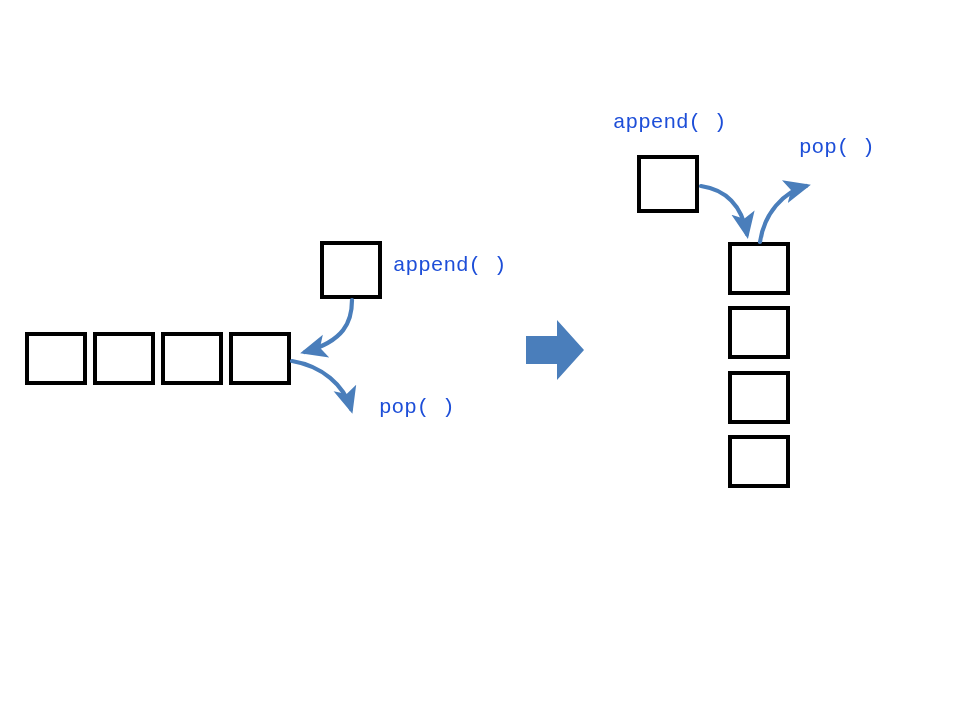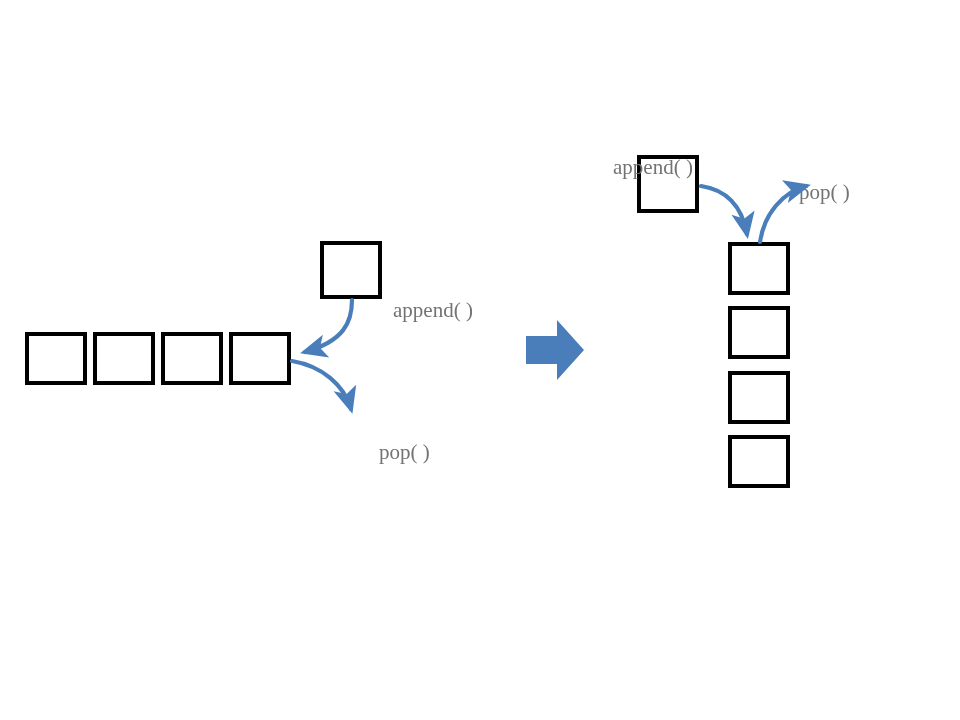--- a/index.html
+++ b/index.html
@@ -18,27 +18,26 @@
     overflow: hidden;
   }
   .box {
     position: absolute;
     background: #ffffff;
     border: 4px solid #000000;
     box-sizing: border-box;
   }
   .label {
     position: absolute;
-    color: #737373;
-    font-family: Liberation Serif, serif;
+    color: #1d4ed8;
+    font-family: Liberation Mono, monospace;
     font-size: 21px;
     line-height: 24px;
     white-space: pre;
     letter-spacing: 0px;
-    margin-top: 44px;
   }
   svg.overlay {
     position: absolute;
     left: 0;
     top: 0;
     width: 960px;
     height: 720px;
     pointer-events: none;
   }
   .queue-group, .stack-group { position: absolute; left:0; top:0; width:960px; height:720px; }

